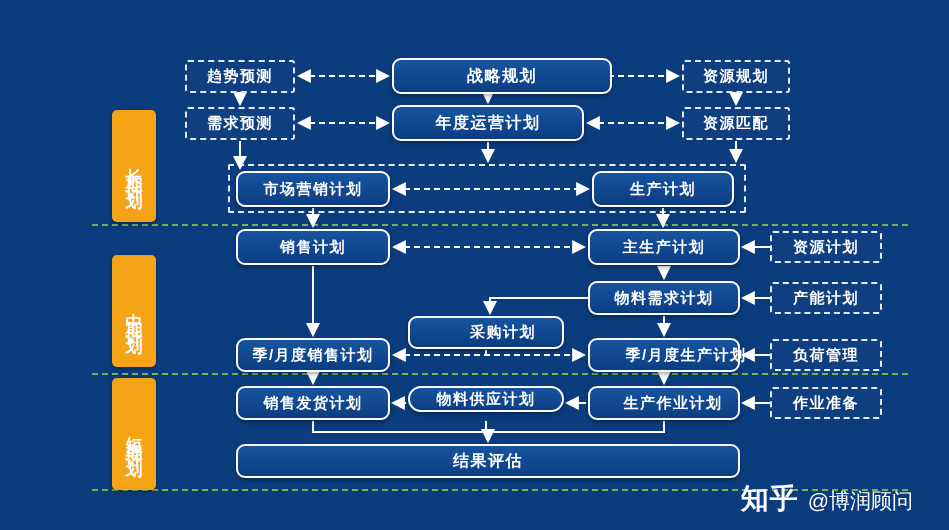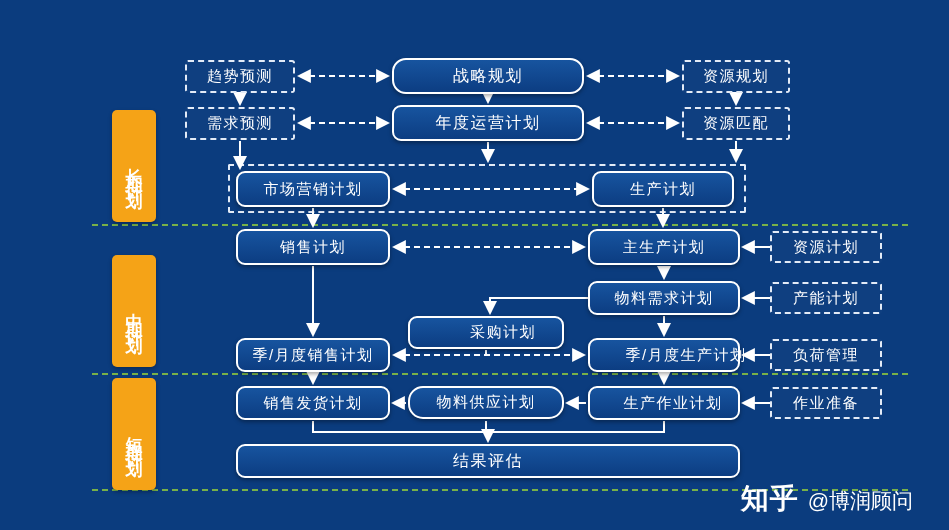--- a/index.html
+++ b/index.html
@@ -4,21 +4,21 @@
 <style>
   * { margin:0; padding:0; box-sizing:border-box; }
   html,body { background:#06244c; }
   .canvas {
     position:relative; width:949px; height:530px; overflow:hidden;
     background:#0b3c7e;
     font-family:"Liberation Sans","DejaVu Sans",sans-serif;
   }
   .node {
     position:absolute; display:flex; align-items:center; justify-content:center;
-    color:#fff; font-weight:normal; font-size:15px; letter-spacing:1.5px;
+    color:#fff; font-weight:bold; font-size:15px; letter-spacing:1.5px;
     z-index:3; text-align:left; white-space:nowrap;
   }
   .node.solid {
     border:2px solid #ffffff; border-radius:9px;
     background:linear-gradient(180deg,#17549f 0%,#0c3d82 100%);
     box-shadow:0 2px 4px rgba(0,0,0,.35);
   }
   .node.lg { font-size:16px; }
   .node.dashed {
     border:2px dashed #e3ebf7; border-radius:3px;
@@ -105,21 +105,21 @@
         <line x1="588" y1="123" x2="678" y2="123" marker-start="url(#ah)" marker-end="url(#ah)"></line>
         <line x1="394" y1="189" x2="588" y2="189" marker-start="url(#ah)" marker-end="url(#ah)"></line>
         <line x1="394" y1="247" x2="584" y2="247" marker-start="url(#ah)" marker-end="url(#ah)"></line>
         <line x1="394" y1="355" x2="584" y2="355" marker-start="url(#ah)" marker-end="url(#ah)"></line>
         <line x1="486" y1="350" x2="486" y2="355"></line>
       </g>
     </g>
   </svg>
 
   <div class="node dashed" style="left:185px; top:60px;  width:110px; height:33px;">趋势预测</div>
-  <div class="node solid lg" style="left:392px; top:58px;  width:192px; height:36px;border-radius:14px;">战略规划</div>
+  <div class="node solid lg" style="left:392px; top:58px;  width:220px; height:36px;">战略规划</div>
   <div class="node dashed" style="left:682px; top:60px;  width:108px; height:33px;">资源规划</div>
 
   <div class="node dashed" style="left:185px; top:107px; width:110px; height:33px;">需求预测</div>
   <div class="node solid lg" style="left:392px; top:105px; width:192px; height:36px;">年度运营计划</div>
   <div class="node solid" style="left:236px; top:171px; width:154px; height:36px;">市场营销计划</div>
 
   <div class="node dashed" style="left:682px; top:107px; width:108px; height:33px;">资源匹配</div>
   <div class="node solid" style="left:592px; top:171px; width:142px; height:36px;">生产计划</div>
 
   <div class="node solid" style="left:236px; top:229px; width:154px; height:36px;">销售计划</div>
@@ -128,21 +128,21 @@
 
   <div class="node dashed" style="left:770px; top:282px; width:112px; height:32px;">产能计划</div>
   <div class="node solid" style="left:588px; top:281px; width:152px; height:34px;">物料需求计划</div>
 
   <div class="node solid" style="left:408px; top:316px; width:156px; height:33px;padding-left:34px;">采购计划</div>
   <div class="node solid" style="left:236px; top:338px; width:154px; height:34px;">季/月度销售计划</div>
   <div class="node solid" style="left:588px; top:338px; width:152px; height:34px;padding-left:44px;">季/月度生产计划</div>
   <div class="node dashed" style="left:770px; top:339px; width:112px; height:32px;">负荷管理</div>
 
   <div class="node solid" style="left:236px; top:386px; width:154px; height:34px;">销售发货计划</div>
-  <div class="node solid" style="left:408px; top:386px; width:156px; height:33px;border-radius:15px;">物料供应计划</div>
+  <div class="node solid" style="left:408px; top:386px; width:156px; height:26px;border-radius:15px;">物料供应计划</div>
   <div class="node solid" style="left:588px; top:386px; width:152px; height:34px;padding-left:18px;">生产作业计划</div>
   <div class="node dashed" style="left:770px; top:387px; width:112px; height:32px;">作业准备</div>
 
   <div class="node solid lg" style="left:236px; top:444px; width:504px; height:34px;">结果评估</div>
 
   <div class="watermark">
     <span class="brand">知乎</span>
     <span class="handle">@博润顾问</span>
   </div>
 

